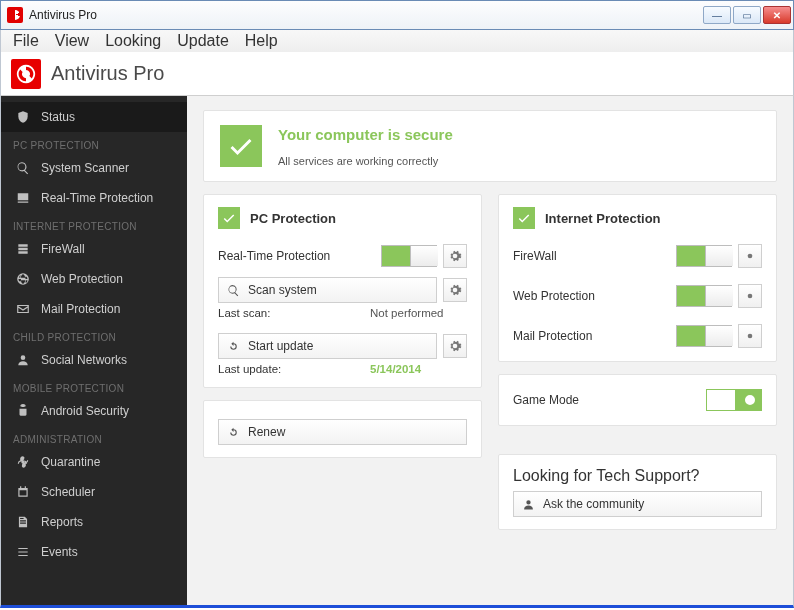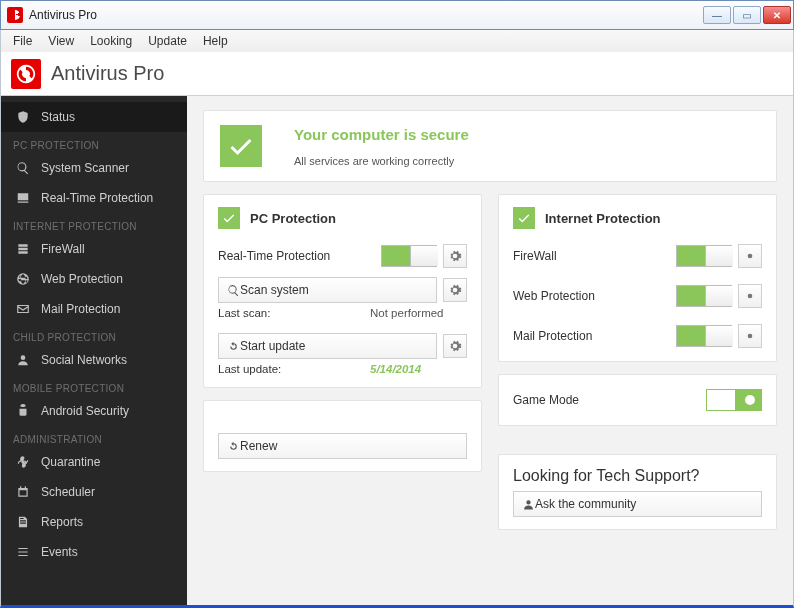--- a/index.html
+++ b/index.html
@@ -8,72 +8,72 @@
 
 .titlebar { height: 30px; background: linear-gradient(#fdfdfe,#eef2f7); border: 1px solid #6a8bb5; display: flex; align-items: center; padding: 0 2px 0 6px; }
 .titlebar .app-icon { width: 16px; height: 16px; background: #e10000; border-radius: 2px; position: relative; margin-right: 6px; }
 .titlebar .app-icon::after { content: ""; position: absolute; width: 10px; height: 10px; top: 3px; left: 3px; background: conic-gradient(#fff 0 60deg, transparent 60deg 100deg, #fff 100deg 180deg, transparent 180deg 360deg); border-radius: 50%; }
 .titlebar .title { font-size: 12px; color: #222; }
 .titlebar .win-controls { margin-left: auto; display: flex; gap: 2px; }
 .titlebar .win-btn { width: 28px; height: 18px; border: 1px solid #8fa8c7; background: linear-gradient(#f7fbff,#dbe8f7); border-radius: 2px; display:flex; align-items:center; justify-content:center; font-size:10px; color:#3c5b82;}
 .titlebar .win-btn.close { background: linear-gradient(#f68e8e,#d83a2b); border-color:#a33; color:#fff; font-weight:bold;}
 
 
-.menubar { height: 22px; background: linear-gradient(#f8f8f8,#eee); border-left:1px solid #bfc7d2; border-right:1px solid #bfc7d2; display:flex; align-items:center; padding:0 4px; font-size:12px; }
+.menubar { height: 22px; background: linear-gradient(#f8f8f8,#eee); border-left:1px solid #bfc7d2; border-right:1px solid #bfc7d2; display:flex; align-items:center; padding:0 4px; font-size:16px; }
 .menubar span { padding: 2px 8px; color:#333; }
 
 
 .appheader { height: 44px; border-left:1px solid #bfc7d2; border-right:1px solid #bfc7d2; border-bottom:1px solid #cfcfcf; display:flex; align-items:center; padding:0 10px; }
 .logo { width:30px; height:30px; background:#e70000; border-radius:2px; display:flex; align-items:center; justify-content:center; margin-right:10px; }
 .logo svg { width:22px; height:22px; }
 .appheader .name { font-size:20px; color:#4a4a4a; font-weight:400; }
 
 .body { display:flex; height: 512px; border-left:1px solid #bfc7d2; border-right:1px solid #bfc7d2; border-bottom:3px solid #1d4ed8; }
 
 
 .sidebar { width: 186px; background:#272727; color:#cfcfcf; font-size:12px; padding-top:6px; }
 .sidebar .section-label { color:#6f6f6f; font-size:10px; padding:8px 12px 2px; text-transform:uppercase; letter-spacing:0.3px; }
 .sidebar .item { display:flex; align-items:center; gap:10px; padding:7px 14px; cursor:pointer; }
 .sidebar .item.active { background:#1a1a1a; }
 .sidebar .ico { width:16px; height:16px; display:flex; align-items:center; justify-content:center; color:#bfbfbf; }
 .sidebar .ico svg { width:14px; height:14px; fill:#bfbfbf; }
 
 
 .main { flex:1; background:#f2f2f2; padding:14px 16px; overflow:auto; }
-.status-banner { background:#fff; border:1px solid #e3e3e3; border-radius:2px; padding:14px 16px; display:flex; align-items:center; gap:32px; margin-bottom:12px; }
+.status-banner { background:#fff; border:1px solid #e3e3e3; border-radius:2px; padding:14px 16px; display:flex; align-items:center; gap:16px; margin-bottom:12px; }
 .big-check { width:42px; height:42px; background:#8bc65b; display:flex; align-items:center; justify-content:center; }
 .big-check svg { width:28px; height:28px; fill:#fff; }
 .status-banner .headline { color:#8bc65b; font-weight:bold; font-size:15px; }
 .status-banner .sub { color:#555; font-size:11px; margin-top:12px; }
 
 .cols { display:flex; gap:16px; }
 .col { flex:1; display:flex; flex-direction:column; gap:12px; }
 .panel { background:#fff; border:1px solid #e3e3e3; border-radius:2px; padding:12px 14px; }
 .panel-title { display:flex; align-items:center; gap:10px; margin-bottom:14px; }
 .small-check { width:22px; height:22px; background:#8bc65b; display:flex; align-items:center; justify-content:center; }
 .small-check svg { width:14px; height:14px; fill:#fff; }
 .panel-title .t { font-weight:bold; font-size:13px; color:#333; }
 
 .row { display:flex; align-items:center; font-size:12px; color:#333; min-height:26px; }
 .row .label { flex:1; }
 .row.spaced { margin-bottom:8px; }
-.val-green { color:#8bc65b; font-weight:600;font-style:italic; }
+.val-green { color:#8bc65b; font-weight:600; }
 .val-grey { color:#555; }
 
 .toggle { width:56px; height:22px; border:1px solid #bdbdbd; background:#fff; position:relative; cursor:pointer; }
 .toggle .fill { position:absolute; top:0; bottom:0; left:0; width:28px; background:#8bc65b; }
 .toggle.gm { background:#8bc65b; border-color:#8bc65b; }
 .toggle.gm .circle { position:absolute; right:4px; top:3px; width:14px; height:14px; border:2px solid #8bc65b; border-radius:50%; background:#fff; }
 .toggle.gm .fill { background:#fff; left:0; width:28px; }
 .toggle .knob { position:absolute; top:0; bottom:0; left:28px; width:28px; background:linear-gradient(#fff,#ececec); border-left:1px solid #bdbdbd; }
 .toggle.focused { outline:1px dotted #333; outline-offset:-2px; }
 .gear { width:24px; height:24px; border:1px solid #cfcfcf; background:linear-gradient(#fff,#f0f0f0); margin-left:6px; display:flex; align-items:center; justify-content:center; cursor:pointer; }
 .gear svg { width:14px; height:14px; fill:#777; }
 
-.action-btn { display:flex; align-items:center; gap:0; border:1px solid #cfcfcf; background:linear-gradient(#fff,#f3f3f3); padding:5px 8px; font-size:12px; color:#333; cursor:pointer; flex:1; }
+.action-btn { display:flex; align-items:center; gap:8px; border:1px solid #cfcfcf; background:linear-gradient(#fff,#f3f3f3); padding:5px 8px; font-size:12px; color:#333; cursor:pointer; flex:1; }
 .action-btn svg { width:13px; height:13px; fill:#555; }
 .action-row { display:flex; align-items:center; margin-top:6px; }
 .kv { display:flex; font-size:11.5px; color:#333; margin-top:4px; }
 .kv .k { width:152px; }
 
 .support-panel { margin-top:16px; }
 .support-panel .q { font-size:16px; color:#333; margin-bottom:6px; }
 </style>
 </head>
 <body>
@@ -287,21 +287,21 @@
                 </svg>
               </div>
           </div>
           <div class="kv">
             <div class="k">Last update:</div>
             <div class="val-green">5/14/2014</div>
           </div>
         </div>
 
         <div class="panel">
-          <div class="action-row" style="margin-top:20px">
+          <div class="action-row" style="margin-top:6px">
             <div class="action-btn">
               <svg viewBox="0 0 24 24">
                   <path d="M12 6V3L8 7l4 4V8a4 4 0 11-4 4H6a6 6 0 106-6z"></path>
                 </svg>
               <span>Renew</span>
             </div>
           </div>
         </div>
       </div>
 

